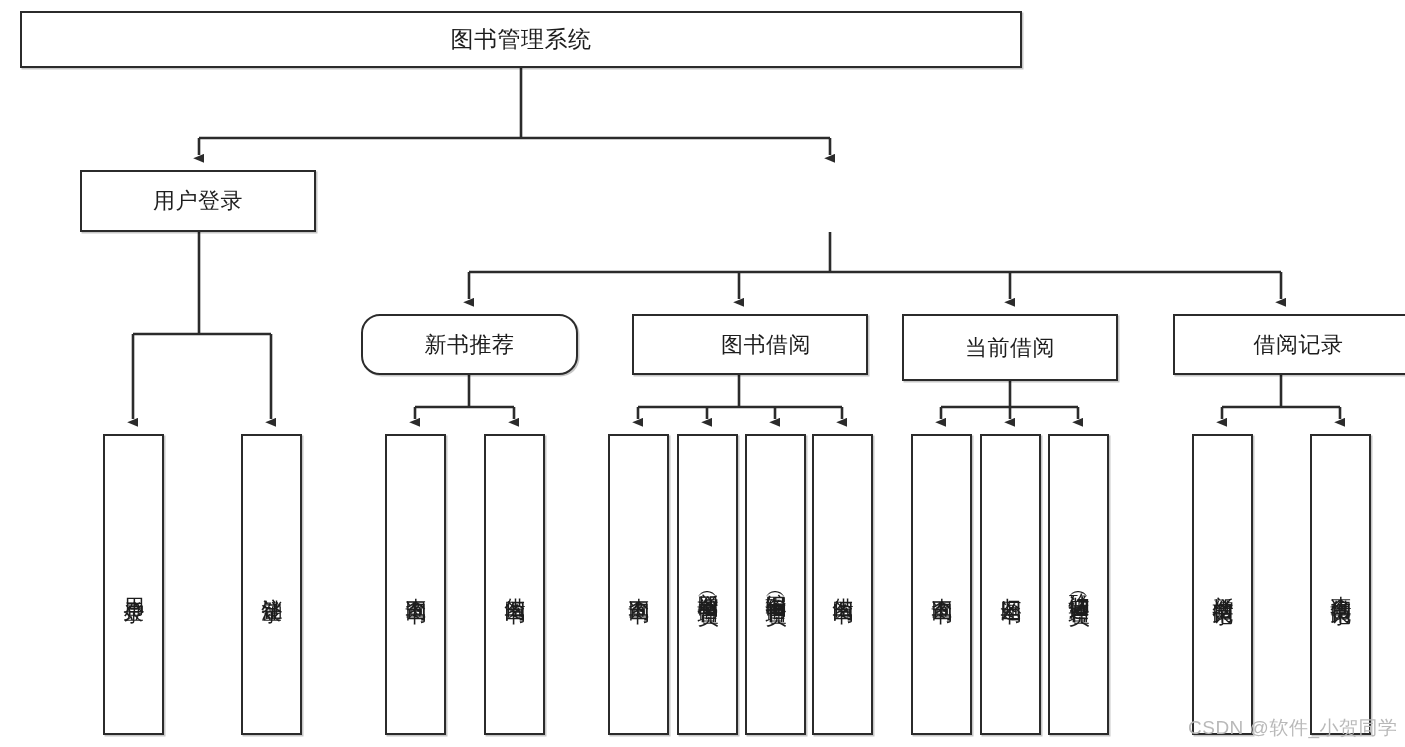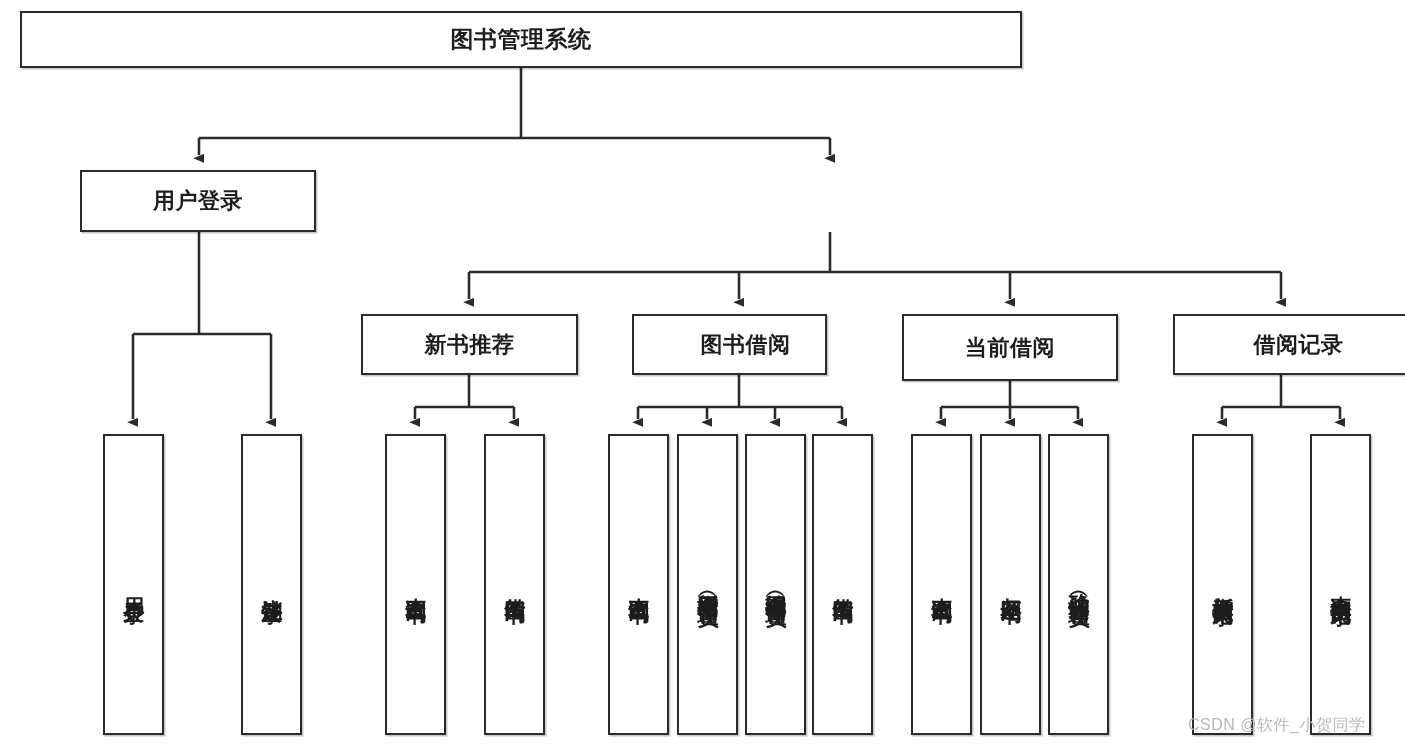--- a/index.html
+++ b/index.html
@@ -26,21 +26,20 @@
   .node {
     position: absolute;
     box-sizing: border-box;
     border: 2.5px solid #2b2b2b;
     background: #ffffff;
     display: flex;
     align-items: center;
     justify-content: center;
     color: #1d1d1d;
     box-shadow: 1.5px 1.5px 0 rgba(0,0,0,0.22);
-    font-weight: bold;
   }
   .node .label {
     display: block;
     letter-spacing: 0.5px;
     white-space: nowrap;
   }
   
   .node.h .label {
     font-size: 22px;
     line-height: 1;
@@ -55,21 +54,21 @@
     writing-mode: vertical-rl;
     text-orientation: upright;
     font-size: 21px;
     line-height: 1.18;
     letter-spacing: 2px;
     text-align: center;
   }
   .watermark {
     position: absolute;
     color: #b9b9b9;
-    font-size: 16px;
+    font-size: 19px;
     white-space: nowrap;
     letter-spacing: 0.5px;
     pointer-events: none;
   }
 </style>
 </head>
 <body>
 
 <div id="canvas">
 
@@ -124,24 +123,24 @@
   </svg>
 
   <div class="node h root" style="left:20px; top:11px; width:1002px; height:57px;">
     <span class="label">图书管理系统</span>
   </div>
 
   <div class="node h" style="left:80px; top:170px; width:236px; height:62px;">
     <span class="label">用户登录</span>
   </div>
 
-  <div class="node h" style="left:361px; top:314px; width:217px; height:61px;">
+  <div class="node h" style="left:361px; top:314px; width:217px; height:61px;border-radius:19px;">
     <span class="label">新书推荐</span>
   </div>
-  <div class="node h" style="left:632px; top:314px; width:195px; height:61px;padding-left:32px;">
+  <div class="node h" style="left:632px; top:314px; width:236px; height:61px;padding-left:32px;">
     <span class="label">图书借阅</span>
   </div>
   <div class="node h" style="left:902px; top:314px; width:216px; height:67px;">
     <span class="label">当前借阅</span>
   </div>
   <div class="node h" style="left:1173px; top:314px; width:251px; height:61px;">
     <span class="label">借阅记录</span>
   </div>
 
   <div class="node v" style="left:103px; top:434px; width:61px; height:301px;">

